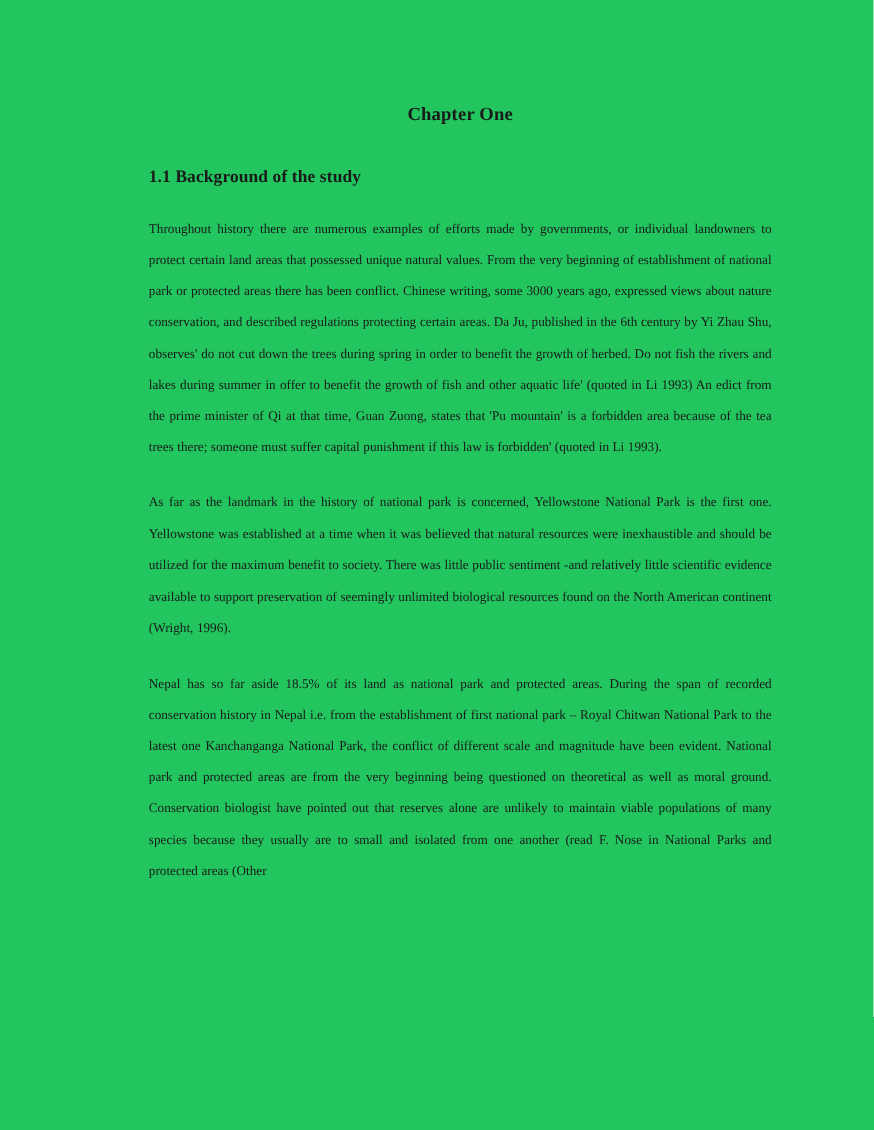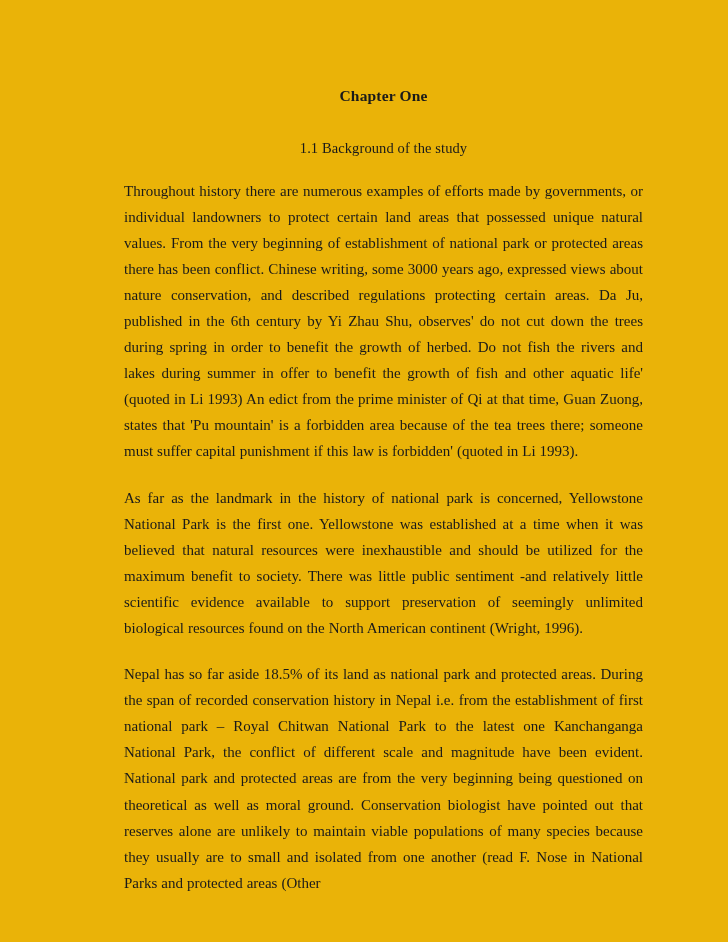--- a/index.html
+++ b/index.html
@@ -5,21 +5,21 @@
 <style>
   html, body {
     margin: 0;
     padding: 0;
     background: #ffffff;
   }
   .page {
     position: relative;
     width: 728px;
     height: 942px;
-    background: #eab308;
+    background: #22c55e;
     overflow: hidden;
     font-family: "Liberation Serif", "DejaVu Serif", serif;
     color: #1a1a1a;
     box-sizing: border-box;
   }
   .content {
     position: absolute;
     left: 124px;
     top: 0;
     width: 519px;
@@ -33,29 +33,29 @@
     line-height: 1;
     margin: 0;
   }
   .chapter-title {
     padding-top: 88px;
   }
   .doc-subtitle {
     padding-top: 31px;
   }
   .section-heading {
-    font-weight: normal;
+    font-weight: bold;
     font-size: 14.5px;
-    text-align: center;
+    text-align: left;
     margin: 0;
     padding-top: 36px;
     letter-spacing: 0.1px;
   }
   .body-para {
-    font-size: 15px;
+    font-size: 11px;
     text-align: justify;
     text-justify: inter-word;
     line-height: 26.1px;
     margin: 0;
     padding-top: 20px;
     hyphens: none;
     -webkit-hyphens: none;
     word-spacing: 0.2px;
   }
   .body-para:first-of-type {

